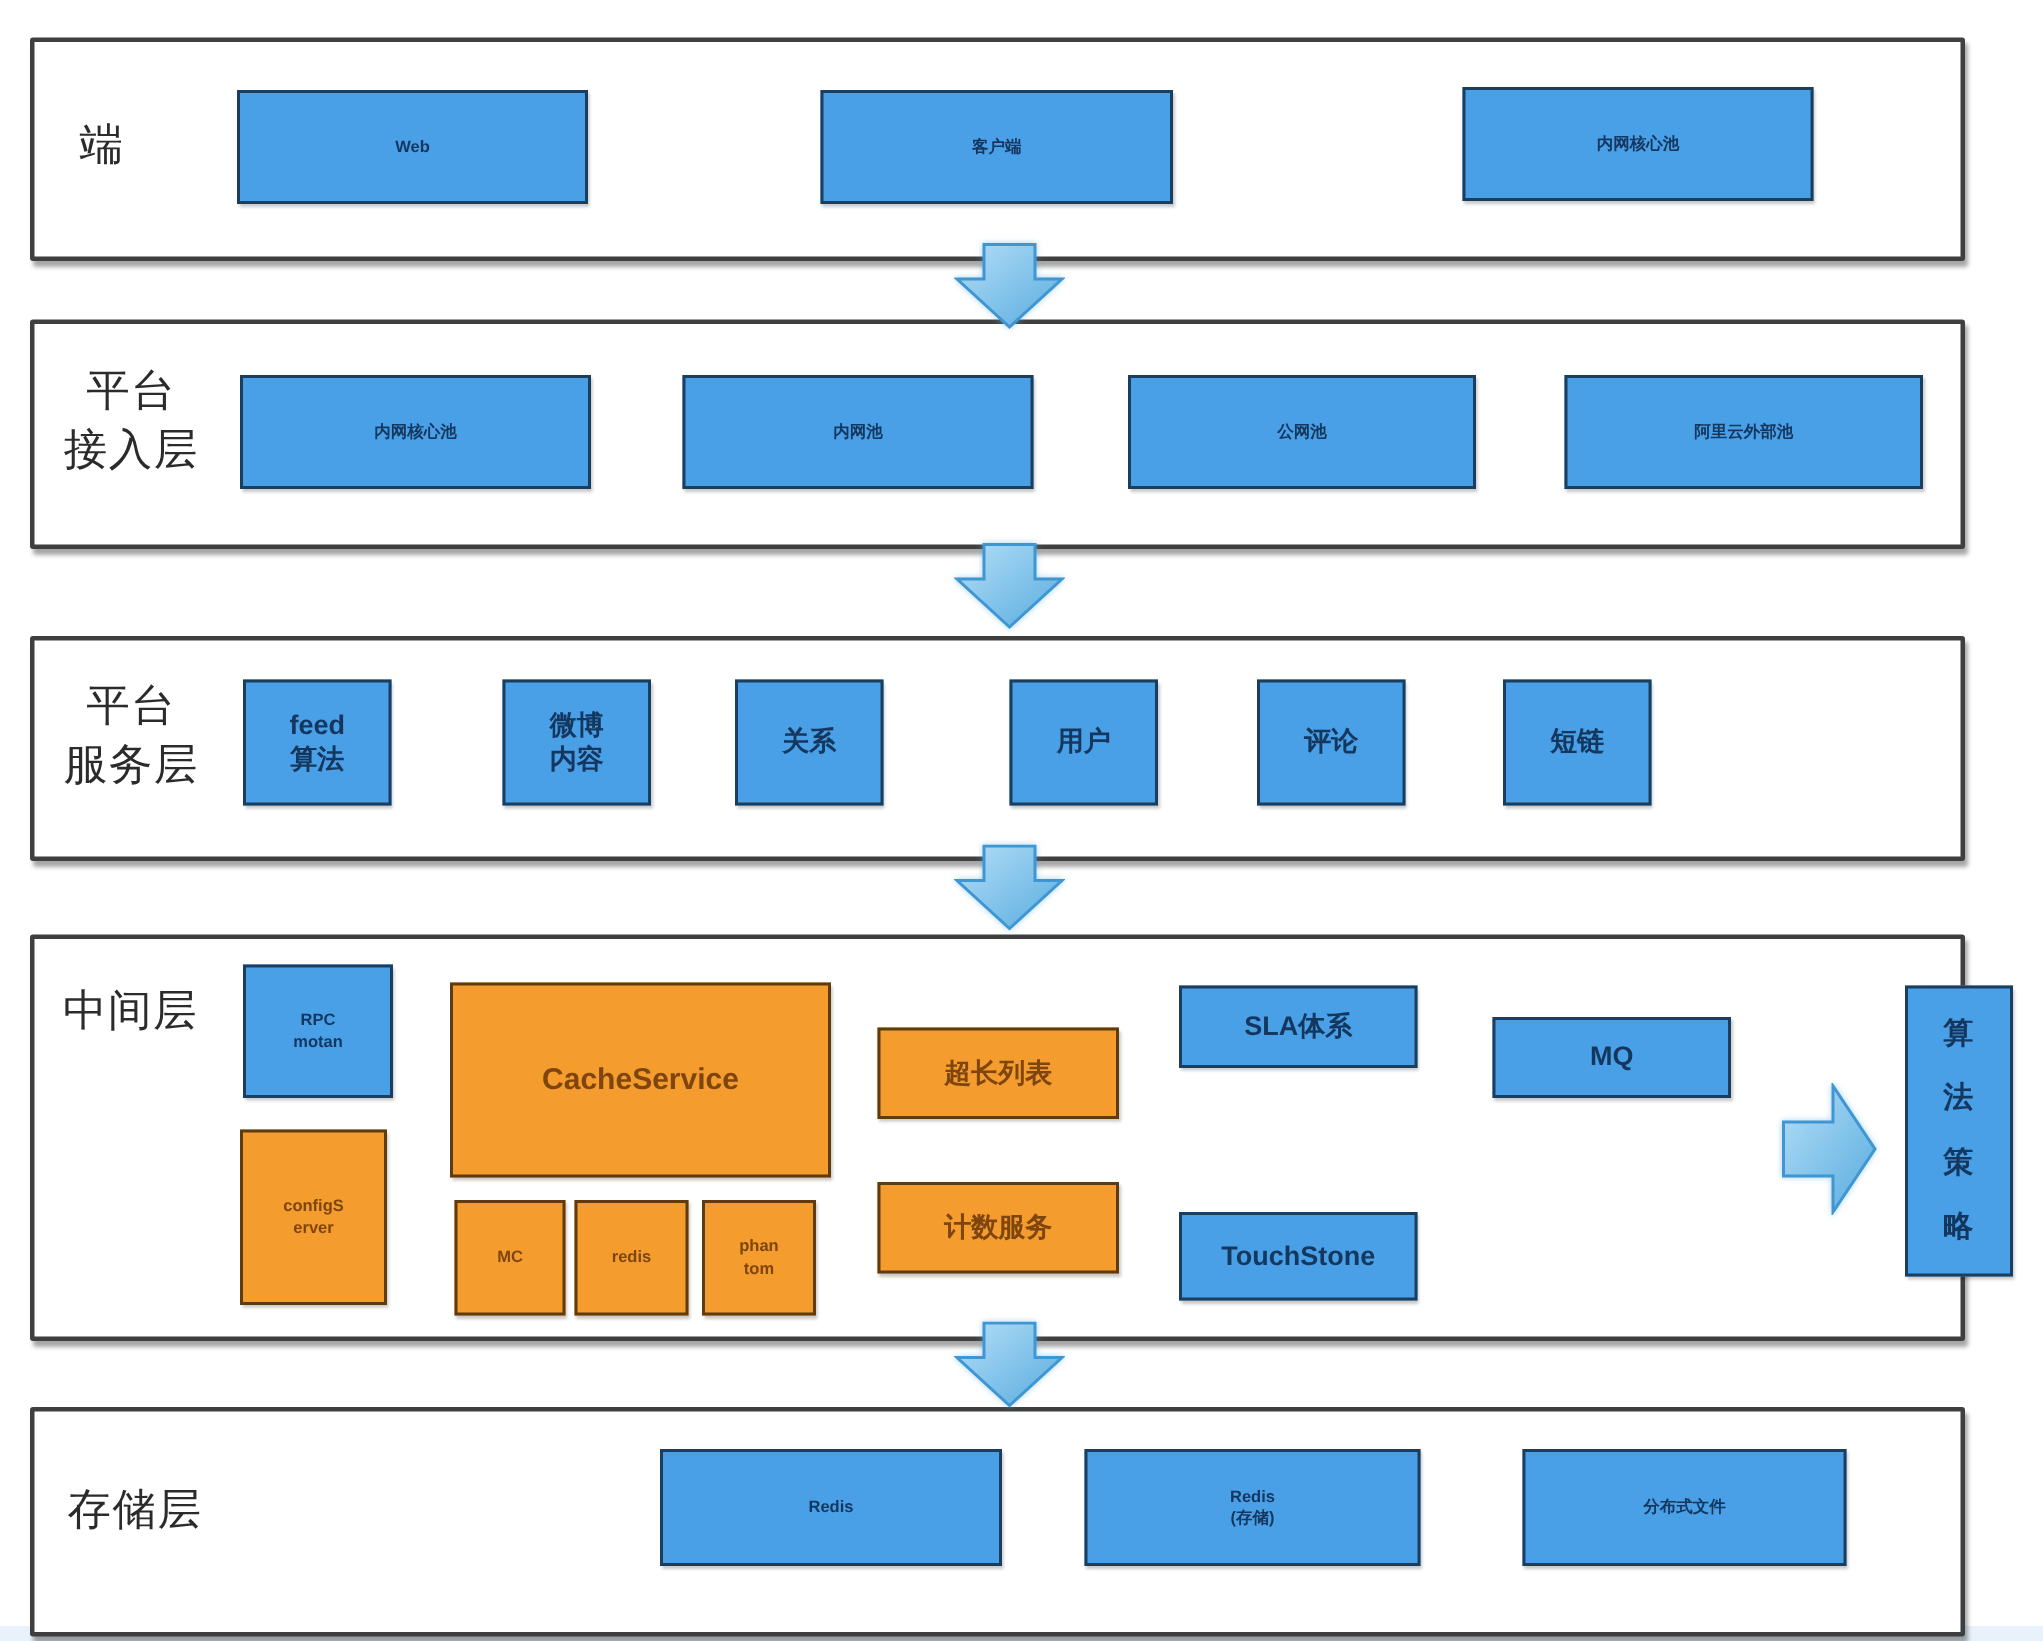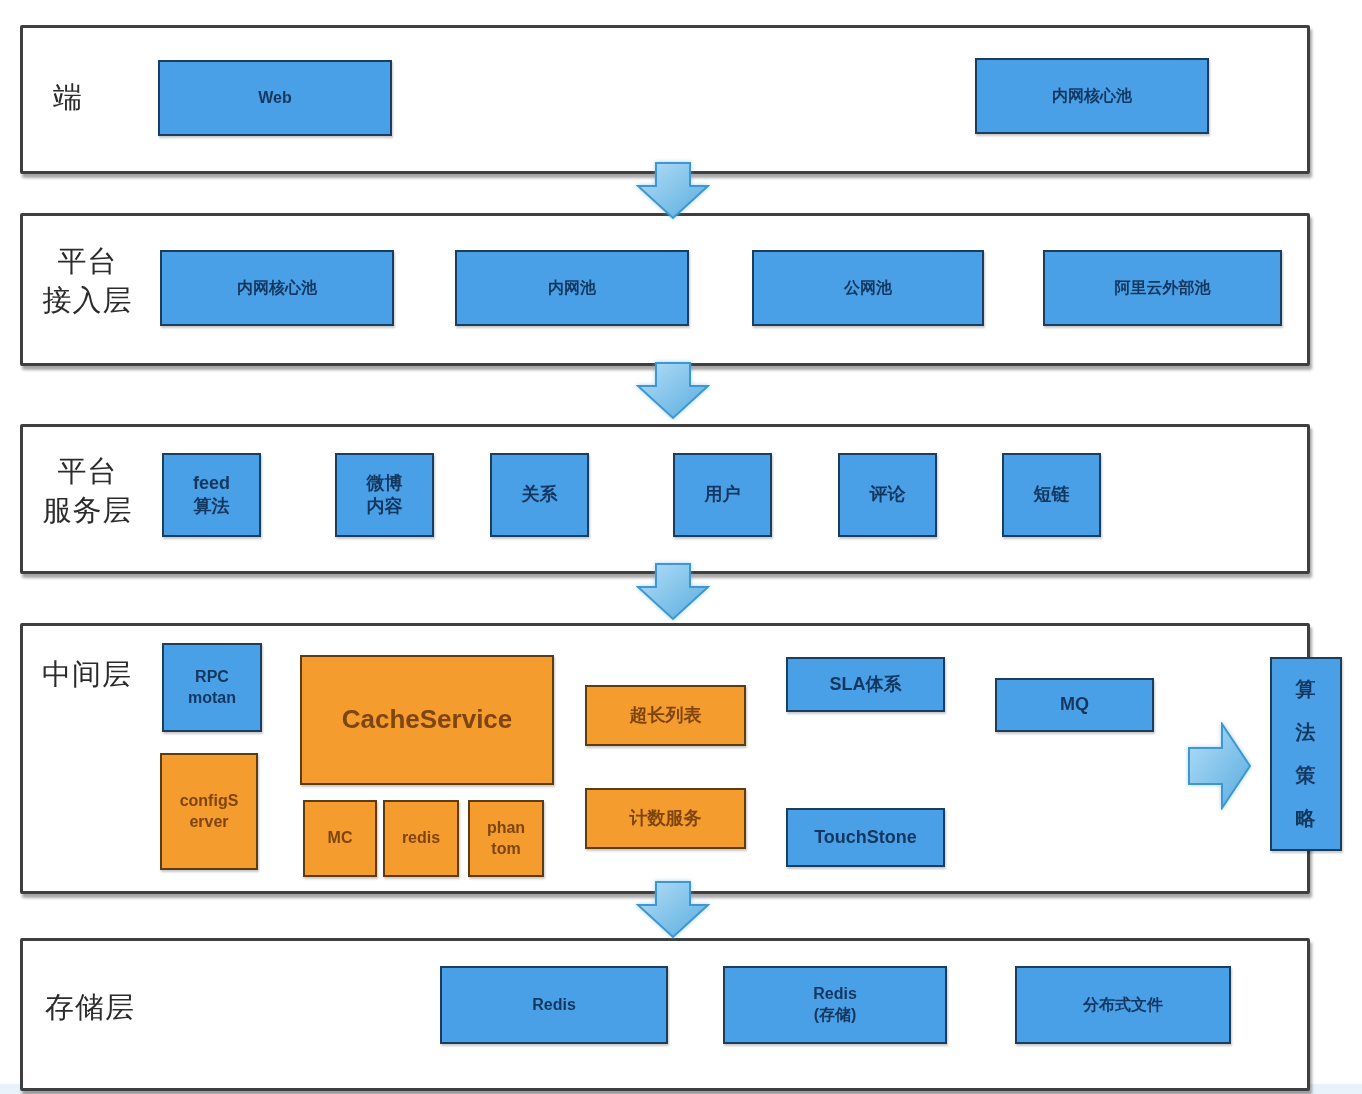--- a/index.html
+++ b/index.html
@@ -15,26 +15,26 @@
     z-index:1;
   }
   .layer-label{
     position:absolute;z-index:3;color:#2b2b2b;
     font-size:29px;line-height:1.35;text-align:center;white-space:pre-line;
     letter-spacing:1px;
   }
   .box{
     position:absolute;z-index:2;display:flex;align-items:center;justify-content:center;
     text-align:center;white-space:pre-line;line-height:1.3;
-    font-size:16px;font-weight:700;
+    font-size:11px;font-weight:700;
     box-shadow:1px 2px 2px rgba(0,0,0,0.22);
   }
   .box.blue{background:#4aa0e6;border:2px solid #1c3e5e;color:#14375f;}
   .box.orange{background:#f49c2d;border:2px solid #5d3c10;color:#7e450e;}
-  .box.big{font-size:26px;}
+  .box.big{font-size:20px;}
   .box.sq{font-size:18px;}
   .box.vertical{font-size:20px;line-height:2.15;letter-spacing:1px;}
   .arrow{position:absolute;z-index:4;filter:drop-shadow(0 0 2px rgba(100,175,225,0.55));}
   .footer-strip{position:absolute;left:0;bottom:0;width:1362px;height:10px;z-index:0;}
 </style>
 </head>
 <body>
 
 <div class="canvas">
 
@@ -49,20 +49,21 @@
         <stop offset="1" stop-color="#58acdf"></stop>
       </linearGradient>
     </defs>
   </svg>
 
   <div class="footer-strip" style="background:#e9f2fa"></div>
 
   <section class="layer" style="top:25px;height:143px"></section>
   <div class="layer-label" style="left:38px;top:78px;width:60px">端</div>
   <div class="box blue" style="left:158px;top:60px;width:230px;height:72px">Web</div>
+  <div class="box blue" style="left:547px;top:60px;width:231px;height:72px">客户端</div>
   <div class="box blue" style="left:975px;top:58px;width:230px;height:72px">内网核心池</div>
 
   <svg class="arrow" style="left:636px;top:162px" width="74" height="58" viewBox="0 0 74 58">
     <polygon points="20,1 54,1 54,24 72,24 37,56 2,24 20,24" fill="url(#gradDown)" stroke="#3e96d2" stroke-width="2"></polygon>
   </svg>
 
   <section class="layer" style="top:213px;height:147px"></section>
   <div class="layer-label" style="left:30px;top:242px;width:115px">平台
 接入层</div>
   <div class="box blue" style="left:160px;top:250px;width:230px;height:72px">内网核心池</div>

